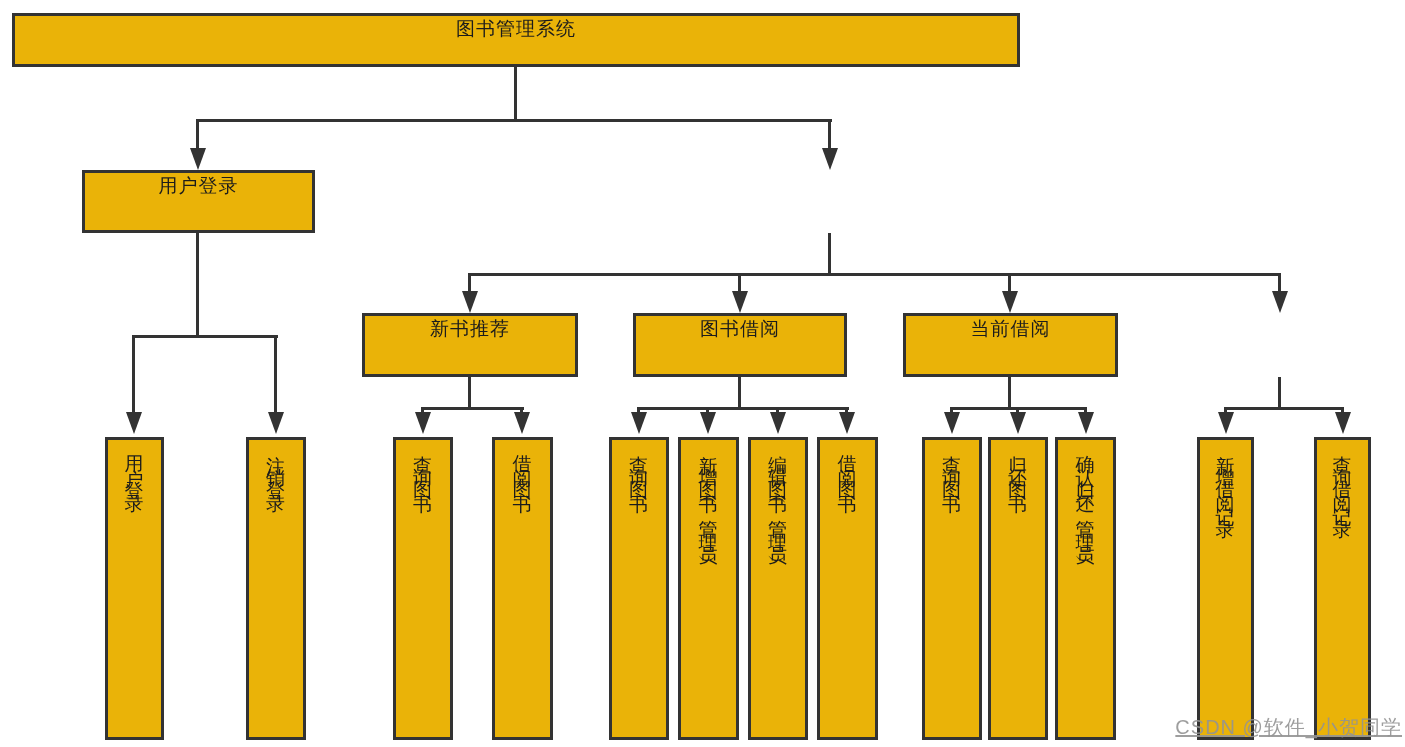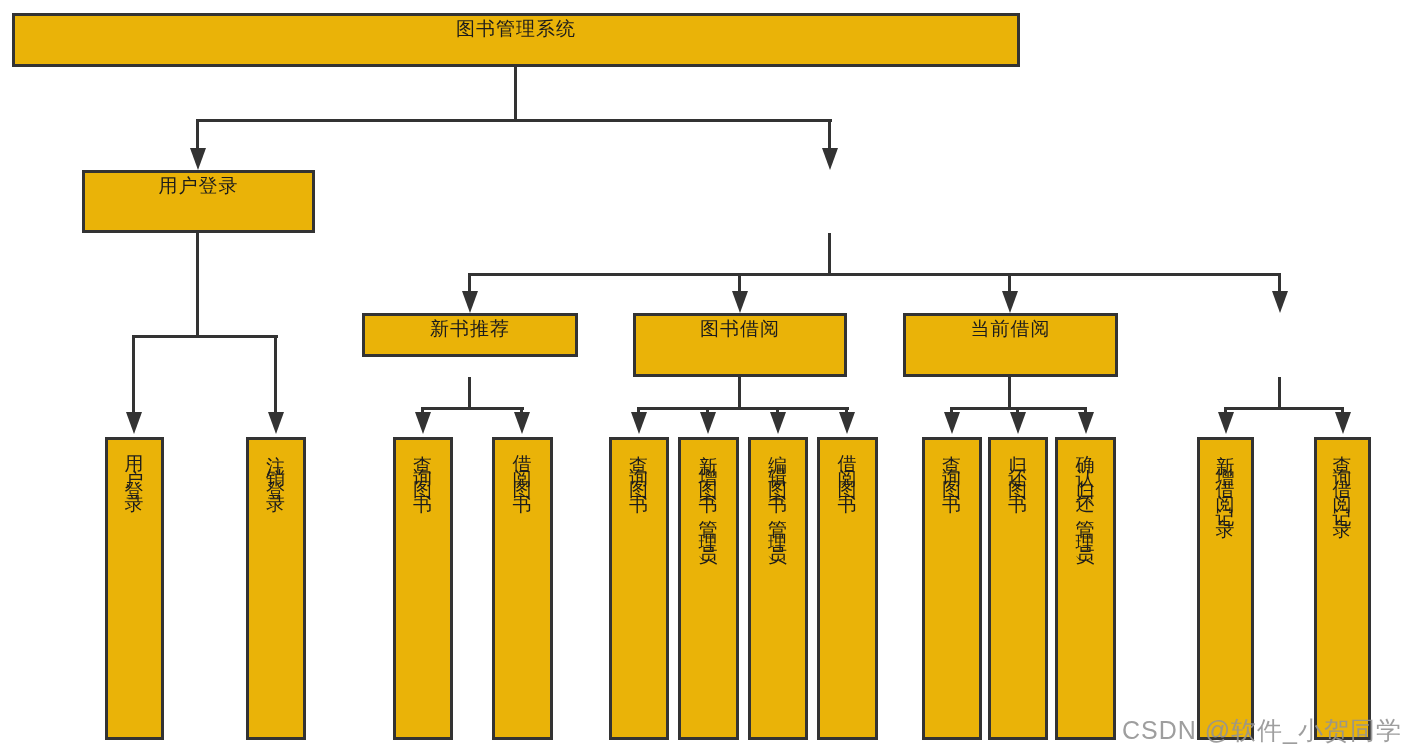--- a/index.html
+++ b/index.html
@@ -39,25 +39,26 @@
   .vl{position:absolute;width:3px;background:var(--line);}
   .ar{
     position:absolute;width:0;height:0;
     border-left:8px solid transparent;
     border-right:8px solid transparent;
     border-top:22px solid var(--line);
   }
   .watermark{
     position:absolute;
     right:3px;top:714px;
-    font-size:25px;
+    font-size:20px;
     color:rgba(148,148,148,0.9);
     letter-spacing:1px;
     z-index:5;
     white-space:nowrap;
+    text-decoration:underline;
   }
 </style>
 </head>
 <body>
 
 <div id="canvas">
 
   <div class="box" style="left:12px;top:13px;width:1008px;height:54px;">
     <span>图书管理系统</span>
   </div>
@@ -77,21 +78,21 @@
   <div class="hl" style="left:470px;top:273px;width:811px;"></div>
   <div class="vl" style="left:468px;top:273px;height:20px;"></div>
   <div class="ar" style="left:462px;top:291px;"></div>
   <div class="vl" style="left:738px;top:273px;height:20px;"></div>
   <div class="ar" style="left:732px;top:291px;"></div>
   <div class="vl" style="left:1008px;top:273px;height:20px;"></div>
   <div class="ar" style="left:1002px;top:291px;"></div>
   <div class="vl" style="left:1278px;top:273px;height:20px;"></div>
   <div class="ar" style="left:1272px;top:291px;"></div>
 
-  <div class="box" style="left:362px;top:313px;width:216px;height:44px;">
+  <div class="box" style="left:362px;top:313px;width:216px;height:64px;">
     <span>新书推荐</span>
   </div>
   <div class="box" style="left:903px;top:313px;width:215px;height:64px;">
     <span>当前借阅</span>
   </div>
   <div class="box" style="left:633px;top:313px;width:214px;height:64px;">
     <span>图书借阅</span>
   </div>
 
   <div class="vl" style="left:196px;top:233px;height:102px;"></div>

